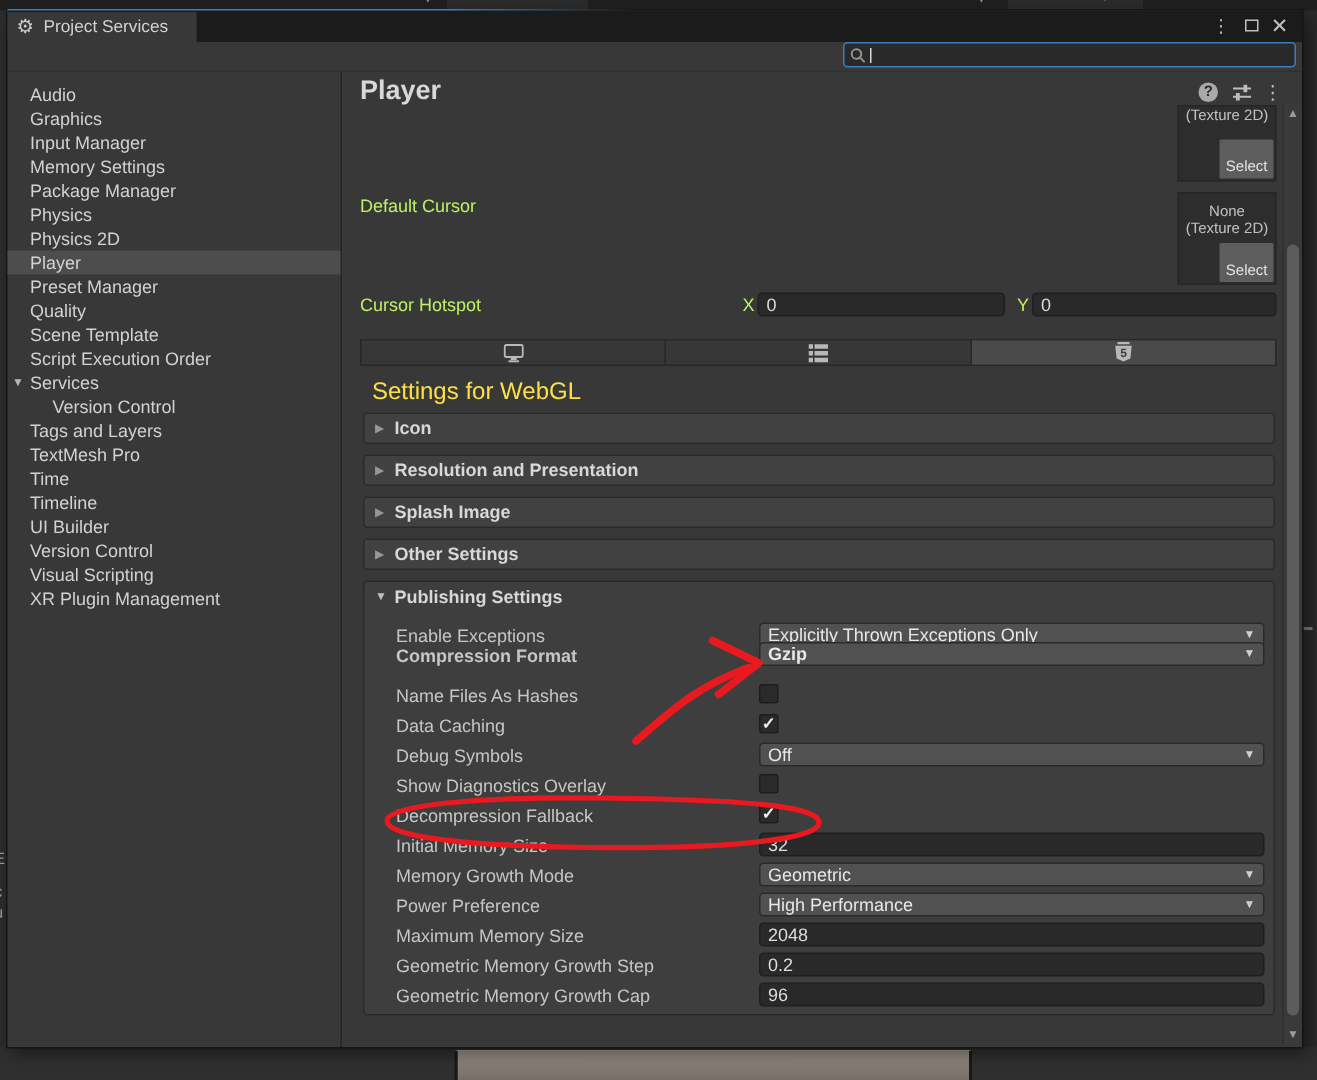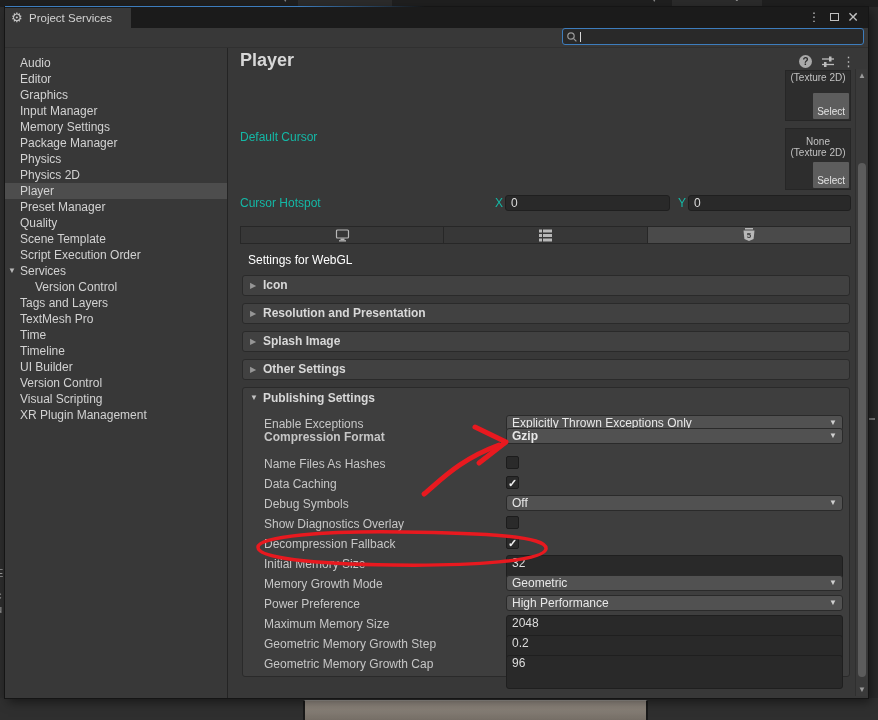--- a/index.html
+++ b/index.html
@@ -54,33 +54,33 @@
   .hdr-ico{position:absolute;top:48px;color:#bdbdbd;}
   .help-ico{width:13px;height:13px;border-radius:50%;background:#a9a9a9;color:#2b2b2b;
             font-size:10px;font-weight:bold;text-align:center;line-height:13px;}
   .kebab{font-size:13px;line-height:13px;}
 
   
   .tex-box{position:absolute;left:780px;width:66px;background:#2d2d2d;border:1px solid #262626;
            color:#c2c2c2;font-size:10px;text-align:center;}
   .tex-box .sel-btn{position:absolute;right:1px;bottom:1px;background:#5d5d5d;color:#e4e4e4;
            font-size:10px;padding:13px 4px;height:12px;line-height:12px;border-radius:1px;}
-  .lbl{position:absolute;color:#14b8a6;font-size:12px;white-space:nowrap;text-align:center;}
+  .lbl{position:absolute;color:#bef264;font-size:12px;white-space:nowrap;text-align:center;}
 
   .mini-field{position:absolute;height:16px;background:#292929;border:1px solid #1f1f1f;
       border-radius:3px;color:#dcdcdc;font-size:12px;line-height:14px;padding-left:5px;}
 
   
   .plat-tabs{position:absolute;left:235px;top:219px;width:611px;height:18px;background:#373737;
      border:1px solid #272727;display:flex;}
   .plat-tab{flex:1;border-right:1px solid #272727;display:flex;align-items:center;justify-content:center;}
   .plat-tab:last-child{border-right:none;}
   .plat-tab.selected{background:#4a4a4a;}
 
-  .settings-for{position:absolute;left:243px;top:246px;font-size:12px;color:#ffffff;}
+  .settings-for{position:absolute;left:243px;top:246px;font-size:16px;color:#fde047;}
 
   
   .section-hdr{position:absolute;left:237px;width:608px;height:21px;background:#414141;
      border:1px solid #2a2a2a;border-radius:3px;color:#d8d8d8;font-size:12px;font-weight:bold;
      line-height:19px;padding-left:20px;}
   .section-hdr .tri{position:absolute;left:7px;top:0;font-size:8px;color:#969696;font-weight:normal;line-height:19px;}
 
   
   .pub-box{position:absolute;left:237px;top:380px;width:608px;height:290px;background:#3e3e3e;
      border:1px solid #2a2a2a;border-radius:3px;}
@@ -91,21 +91,21 @@
   .pr-label{position:absolute;left:0;top:2px;font-size:12px;color:#c6c6c6;white-space:nowrap;}
   .dd{position:absolute;left:242px;top:0;width:337px;height:16px;background:#515151;
       border:1px solid #2a2a2a;border-radius:3px;color:#e8e8e8;font-size:12px;line-height:14px;
       padding-left:5px;white-space:nowrap;}
   .dd .dd-caret{position:absolute;right:5px;top:0;font-size:8px;color:#cfcfcf;line-height:14px;}
   .cb{position:absolute;left:242px;top:1px;width:13px;height:13px;background:#2a2a2a;
       border:1px solid #1c1c1c;border-radius:2px;color:#eee;font-size:11px;line-height:12px;
       text-align:center;font-weight:bold;}
   .cb .cb-check{visibility:hidden;}
   .cb.checked .cb-check{visibility:visible;}
-  .tf{position:absolute;left:242px;top:0;width:337px;height:34px;background:#292929;
+  .tf{position:absolute;left:242px;top:0;width:337px;height:16px;background:#292929;
       border:1px solid #1f1f1f;border-radius:3px;color:#dcdcdc;font-size:12px;line-height:14px;padding-left:5px;}
 
   
   .scrollbar{position:absolute;left:850px;top:62px;width:12px;height:627px;background:#3a3a3a;border-left:1px solid #2f2f2f;}
   .sb-arrow{position:absolute;left:1px;width:10px;text-align:center;color:#9a9a9a;font-size:8px;}
   .sb-thumb{position:absolute;left:2px;top:94px;width:8px;height:514px;background:#5c5c5c;border-radius:4px;}
 
   .annot{position:absolute;left:0;top:0;pointer-events:none;}
 </style>
 </head>
@@ -149,24 +149,20 @@
       </svg>
       <div class="search-caret"></div>
     </div>
     <div class="h-div"></div>
     <div class="v-div"></div>
 
     <div class="sidebar">
         <div class="side-item">
     
     <span class="side-lbl">Audio</span>
-  </div>
-        <div class="side-item">
-    
-    <span class="side-lbl">Editor</span>
   </div>
         <div class="side-item">
     
     <span class="side-lbl">Graphics</span>
   </div>
         <div class="side-item">
     
     <span class="side-lbl">Input Manager</span>
   </div>
         <div class="side-item">

